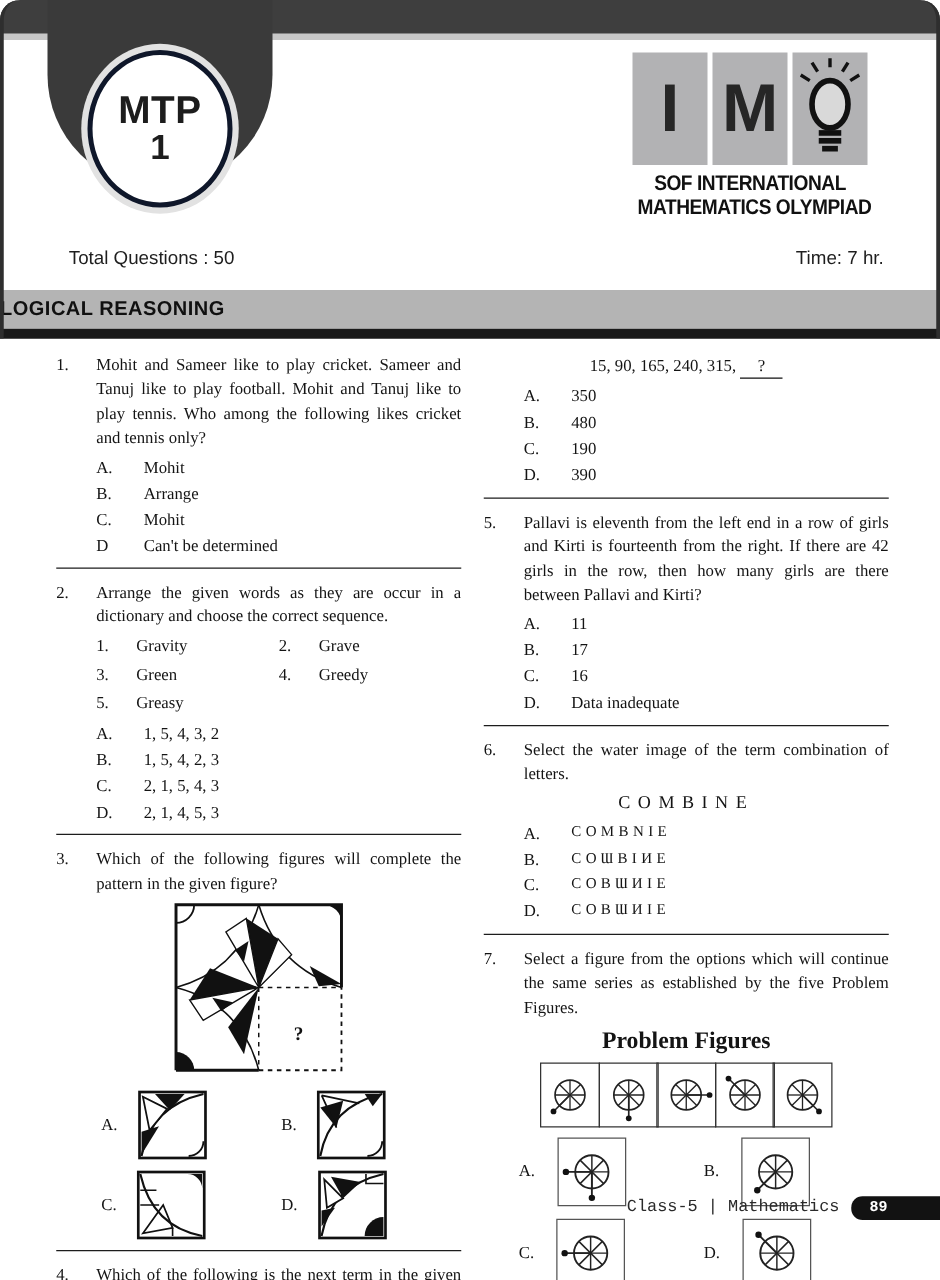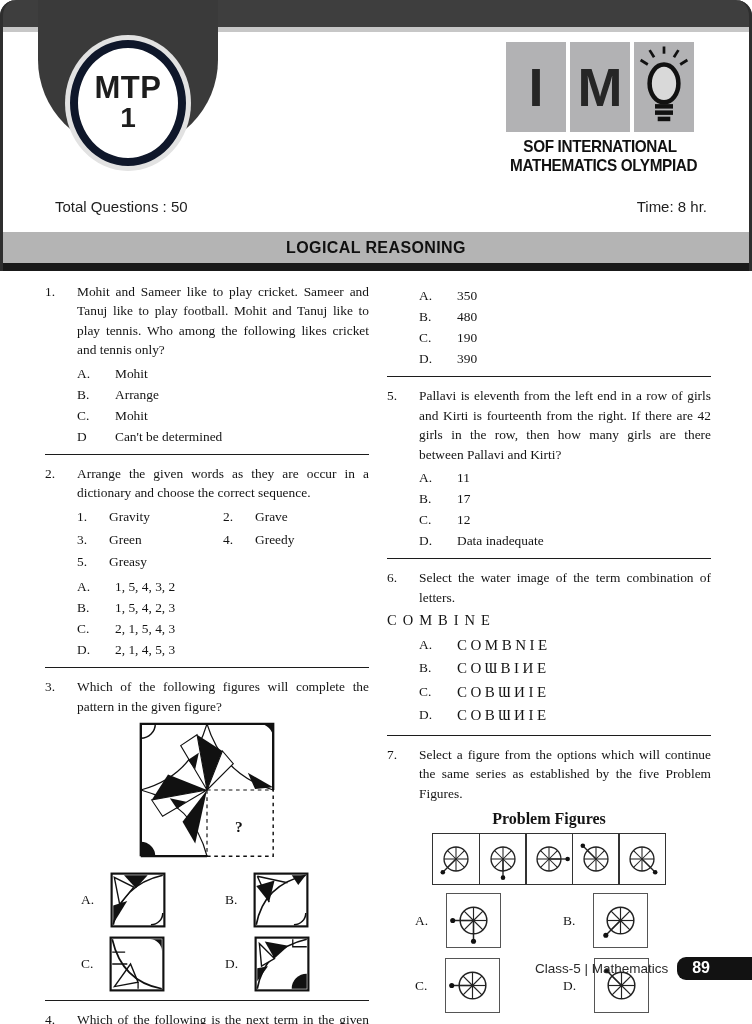--- a/index.html
+++ b/index.html
@@ -9,39 +9,39 @@
   
   .header-frame { position:absolute; top:0; left:0; width:752px; height:271px;
     border-left:3px solid #2e2e2e; border-right:3px solid #2e2e2e;
     border-top-left-radius:16px; border-top-right-radius:16px; pointer-events:none; z-index:6; }
   .topbar { position:absolute; top:0; left:0; width:752px; height:27px; background:#3e3e3e;
     border-radius:16px 16px 0 0; z-index:1; }
   .graystrip { position:absolute; top:27px; left:0; width:752px; height:5px; background:#c7c7c7; z-index:1; }
   .blob { position:absolute; top:0; left:38px; width:180px; height:150px; background:#3a3a3a;
     border-radius:0 0 95px 95px; z-index:2; }
   .mtp-circle { position:absolute; top:40px; left:70px; width:116px; height:126px; background:#fff;
-    border:8px solid #0f172a; border-radius:50%; box-shadow:0 0 0 5px #e2e2e2; z-index:3;
+    border:4px solid #0f172a; border-radius:50%; box-shadow:0 0 0 5px #e2e2e2; z-index:3;
     display:flex; flex-direction:column; align-items:center; justify-content:center;
     font-family:"Liberation Sans", sans-serif; color:#1d1d1d; }
   .mtp-label { font-size:31px; font-weight:800; line-height:1.0; letter-spacing:0.5px; }
   .mtp-number { font-size:28px; font-weight:800; line-height:1.1; }
 
   .imo-logo { position:absolute; top:42px; right:52px; width:200px; text-align:center; z-index:2;
     font-family:"Liberation Sans", sans-serif; }
   .logo-squares { display:flex; justify-content:center; gap:4px; }
   .sq { width:60px; height:90px; background:#b2b2b4; color:#262626; display:flex; align-items:center;
     justify-content:center; font-size:54px; font-weight:700; }
   .org { font-weight:700; font-size:17px; line-height:1.12; color:#111; letter-spacing:-0.4px;
     transform:scaleX(0.9); margin-top:5px; white-space:nowrap; }
   .org2 { margin-top:0; }
 
   .meta-row { position:absolute; top:198px; left:55px; right:45px; display:flex;
     justify-content:space-between; font-family:"Liberation Sans", sans-serif; font-size:15px; color:#1e1e1e; z-index:2;gap:48px; }
   .section-bar { position:absolute; top:232px; left:0; width:752px; height:31px; background:#b4b4b4;
-    text-align:center; line-height:31px; font-family:"Liberation Sans", sans-serif; font-weight:700;
+    line-height:31px; font-family:"Liberation Sans", sans-serif; font-weight:700;
     font-size:16px; letter-spacing:0.4px; color:#101010; z-index:2; }
   .black-bar { position:absolute; top:263px; left:0; width:752px; height:8px; background:#191919; z-index:2; }
 
   
   .content { position:absolute; top:282px; left:45px; width:667px; display:flex; gap:18px;
     font-size:13.4px; line-height:1.45; color:#141414; }
   .col { width:324px; }
   .qrow { display:flex; }
   .qnum { width:32px; flex:none; }
   .qtext { flex:1; text-align:justify; }
@@ -53,38 +53,38 @@
   .wordgrid { display:grid; grid-template-columns:1fr 1fr; margin-left:32px; margin-top:3px; }
   .wordgrid .olabel { width:32px; }
 
   .fig-center { text-align:center; margin:6px 0 4px 0; }
   .figopts { display:grid; grid-template-columns:1fr 1fr; row-gap:8px; padding-left:36px; margin-top:8px; }
   .figopt { display:flex; align-items:center; gap:16px; }
 
   .series-line { text-align:center; margin:1px 0 4px 0; }
   .series-blank { display:inline-block; min-width:34px; text-align:center; border-bottom:1.2px solid #111; }
 
-  .combine-word { letter-spacing:6px; font-size:14.5px; margin:3px 0 3px 0; }
-  .water-opt { letter-spacing:3.5px; font-size:15px; }
-
-  .pf-title { text-align:center; font-weight:700; font-size:16px; margin:4px 0 3px 0; }
+  .combine-word { text-align:center; letter-spacing:6px; font-size:14.5px; margin:3px 0 3px 0; }
+  .water-opt { letter-spacing:3.5px; font-size:12px; }
+
+  .pf-title { text-align:center; font-weight:700; font-size:19px; margin:4px 0 3px 0; }
   .pf-strip { display:flex; justify-content:center; margin:0 0 8px 0; }
   .pf-cell { width:48px; height:52px; border:1.5px solid #333; margin-left:-1.5px;
     display:flex; align-items:center; justify-content:center; padding:1px; }
   .pf-cell:first-child { margin-left:0; }
   .q7opts { display:grid; grid-template-columns:1fr 1fr; row-gap:10px; padding-left:28px; margin-top:4px; }
   .q7opt { display:flex; align-items:center; gap:18px; }
   .q7box { width:55px; height:55px; border:1.6px solid #555; display:flex; align-items:center;
     justify-content:center; padding:2px; }
 
   
   .footer { position:absolute; top:957px; left:0; right:0; display:flex; justify-content:flex-end;
-    align-items:center; gap:9px; font-family:Liberation Sans, sans-serif; }
+    align-items:center; gap:9px; font-family:Liberation Mono, monospace; }
   .footer-course { font-size:13.5px; color:#2a2a2a; }
-  .page-badge { background:#121212; color:#fff; font-size:16px; font-weight:700;
+  .page-badge { background:#121212; color:#fff; font-size:12px; font-weight:700;
     padding:2px 42px 3px 15px; border-radius:9px 0 0 9px; }
 </style>
 </head>
 <body>
 
 <div class="page">
 
   <div class="topbar"></div>
   <div class="graystrip"></div>
   <div class="blob"></div>
@@ -112,21 +112,21 @@
           <rect x="23" y="79" width="14" height="5" fill="#111"></rect>
         </svg>
       </div>
     </div>
     <div class="org">SOF INTERNATIONAL</div>
     <div class="org org2">MATHEMATICS OLYMPIAD</div>
   </div>
 
   <div class="meta-row">
     <span>Total Questions : 50</span>
-    <span>Time: 8 hr.</span>
+    <span>Time: 7 hr.</span>
   </div>
 
   <div class="section-bar">LOGICAL REASONING</div>
   <div class="black-bar"></div>
 
   <div class="content">
 
     <div class="col">
 
       <section>
@@ -286,20 +286,24 @@
         <div class="qrow">
           <span class="qnum">4.</span>
           <p class="qtext">Which of the following is the next term in the given series?</p>
         </div>
       </section>
     </div>
 
     <div class="col">
 
       <section>
+        <div class="series-line">
+          <span>15, 90, 165, 240, 315,</span>
+          <span class="series-blank">?</span>
+        </div>
         <div class="opts">
           <div class="opt">
               <span class="olabel">A.</span>
               <span>350</span>
             </div>
           <div class="opt">
               <span class="olabel">B.</span>
               <span>480</span>
             </div>
           <div class="opt">
@@ -323,21 +327,21 @@
           <div class="opt">
               <span class="olabel">A.</span>
               <span>11</span>
             </div>
           <div class="opt">
               <span class="olabel">B.</span>
               <span>17</span>
             </div>
           <div class="opt">
               <span class="olabel">C.</span>
-              <span>12</span>
+              <span>16</span>
             </div>
           <div class="opt">
               <span class="olabel">D.</span>
               <span>Data inadequate</span>
             </div>
         </div>
       </section>
       <hr class="qsep">
 
       <section>

